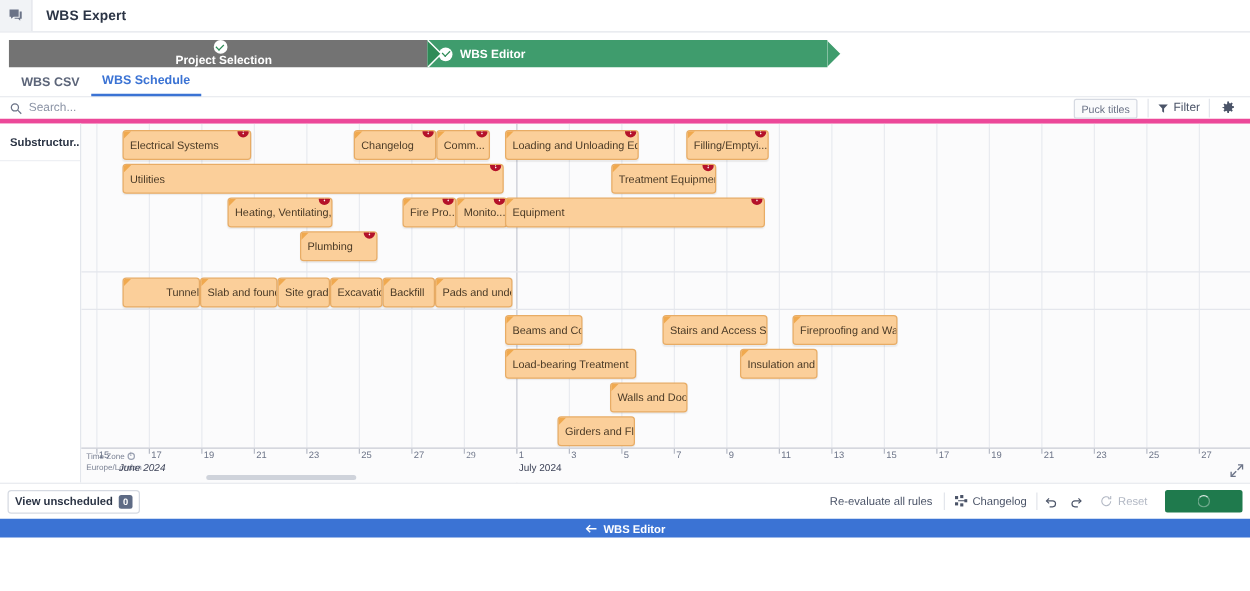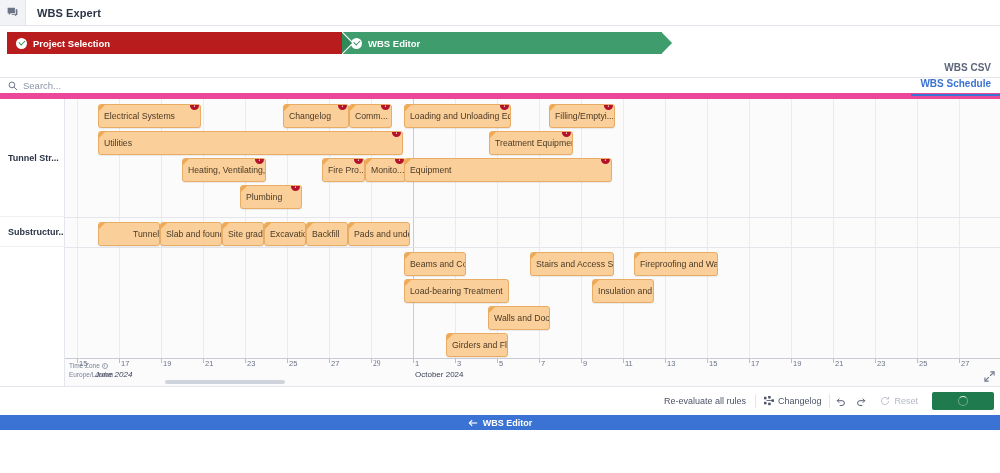--- a/index.html
+++ b/index.html
@@ -24,21 +24,21 @@
     display: flex; align-items: center; padding-left: 11px;
     font-size: 11px; font-weight: bold; color: #2b3445; letter-spacing: .1px;
   }
 
   
   .stepper {
     margin: 6px 7px 0 7px; height: 22px; display: flex; align-items: stretch;
     font-size: 9.5px; font-weight: bold; color: #fff; overflow: hidden;
   }
   .step { position: relative; display: flex; align-items: center; padding-left: 9px; }
-  .step.done { background: #b91c1c; }
+  .step.done { background: #737373; flex-direction: column; }
   .step.done2 { background: #3f9c6d; }
   .step.current { background: #3b73d4; }
   .step-1 { width: 335px; }
   .step-2 { width: 320px; }
   .step-3 { flex: 1; }
   .step .arrow {
     position: absolute; right: -11px; top: 0; width: 11px; height: 100%;
     z-index: 3;
   }
   .step-icon {
@@ -52,29 +52,29 @@
     transform: rotate(-45deg) translate(0.4px, -0.8px);
   }
   .step-icon.info { font-size: 8px; font-weight: bold; color: #3b73d4; line-height: 1; }
   .step-icon.info::after { content: "i"; font-family: "Liberation Serif", serif; }
   .step-label { white-space: nowrap; }
 
   
   .tabs {
     display: flex; align-items: flex-end; height: 24px;
     padding: 8px 0 0 8px; border-bottom: 1px solid #e3e6ec;
-    font-size: 10px; color: #5c6579; flex-direction: column;
+    font-size: 10px; color: #5c6579;
   }
   .tab { padding: 0 9px 5px 9px; cursor: pointer; white-space: nowrap; font-weight: bold; }
   .tab.active { color: #3b73d4; border-bottom: 2px solid #3b73d4; }
 
   
   .toolbar {
     height: 21px; display: flex; align-items: center;
-    border-bottom: 6px solid #ec4899; padding: 0 8px; background: #fff;
+    border-bottom: 4px solid #ec4899; padding: 0 8px; background: #fff;
   }
   .toolbar-search { display: flex; align-items: center; gap: 5px; flex: 1; }
   .toolbar-search .ph { font-size: 9.5px; color: #8b93a5; }
   .toolbar-right { display: flex; align-items: center; gap: 0; }
   .puck-box {
     font-size: 8.5px; color: #6b7387; border: 1px solid #d6dae2;
     border-radius: 2px; padding: 2px 5px; background: #fafbfc; margin-right: 8px;
   }
   .tb-btn {
     display: flex; align-items: center; gap: 4px;
@@ -233,25 +233,43 @@
 <div class="toolbar">
   <div class="toolbar-search">
     <span>
       <svg width="10" height="10" viewBox="0 0 14 14" fill="none" stroke="#6b7387" stroke-width="1.4">
         <circle cx="5.5" cy="5.5" r="4"></circle>
           <line x1="8.6" y1="8.6" x2="12.6" y2="12.6"></line>
       </svg>
     </span>
     <span class="ph">Search...</span>
   </div>
+  <div class="toolbar-right">
+    <div class="puck-box">Puck titles</div>
+    <div class="tb-btn">
+      <span>
+        <svg width="9" height="9" viewBox="0 0 12 12" fill="#4b5468">
+            <path d="M1 2h10l-4 4.3V11L5 9.6V6.3z"></path>
+          </svg>
+      </span>
+      <span>Filter</span>
+    </div>
+    <div class="tb-btn icononly">
+      <span>
+        <svg width="11" height="11" viewBox="0 0 16 16" fill="#4b5468">
+          <path d="M8 5.3A2.7 2.7 0 1 0 8 10.7A2.7 2.7 0 1 0 8 5.3 M8 6.7A1.3 1.3 0 1 1 8 9.3A1.3 1.3 0 1 1 8 6.7"></path>
+          <path d="M7.1 0h1.8l.3 2 1.2.5 1.7-1.1 1.3 1.3-1.1 1.7.5 1.2 2 .3v1.8l-2 .3-.5 1.2 1.1 1.7-1.3 1.3-1.7-1.1-1.2.5-.3 2H7.1l-.3-2-1.2-.5-1.7 1.1-1.3-1.3 1.1-1.7-.5-1.2-2-.3V7.1l2-.3.5-1.2L2.6 3.9 3.9 2.6l1.7 1.1 1.2-.5z"></path>
+        </svg>
+      </span>
+    </div>
+  </div>
 </div>
 
 <div class="gantt">
   <div class="rowlabels">
-      <div class="rowlabel" style="height: 118px;">Tunnel Str...</div>
       <div class="rowlabel" style="height: 30px;">Substructur...</div>
     </div>
   <div class="grid">
       <div class="gridline" style="left: 12px;"></div>
       <div class="gridline" style="left: 54px;"></div>
       <div class="gridline" style="left: 96px;"></div>
       <div class="gridline" style="left: 138px;"></div>
       <div class="gridline" style="left: 180px;"></div>
       <div class="gridline" style="left: 222px;"></div>
       <div class="gridline" style="left: 264px;"></div>
@@ -417,25 +435,29 @@
       <div class="tick" style="left: 726px;">19</div>
       <div class="tickmark" style="left: 768px;"></div>
       <div class="tick" style="left: 768px;">21</div>
       <div class="tickmark" style="left: 810px;"></div>
       <div class="tick" style="left: 810px;">23</div>
       <div class="tickmark" style="left: 852px;"></div>
       <div class="tick" style="left: 852px;">25</div>
       <div class="tickmark" style="left: 894px;"></div>
       <div class="tick" style="left: 894px;">27</div>
       <div class="monthlabel" style="left: 28px; font-style: italic;">June 2024</div>
-      <div class="monthlabel" style="left: 348px;">October 2024</div>
+      <div class="monthlabel" style="left: 348px;">July 2024</div>
     </div>
 </div>
 
 <div class="footer">
+  <div class="unsched-btn">
+    <span>View unscheduled</span>
+    <span class="cnt">0</span>
+  </div>
   <div class="footer-right">
     <div class="f-link">Re-evaluate all rules</div>
     <div class="f-sep"></div>
     <div class="f-btn">
       <span>
         <svg width="10" height="10" viewBox="0 0 12 12" fill="#4b5468">
           <rect x="0" y="1" width="3" height="3"></rect>
             <rect x="5" y="0" width="3" height="3"></rect>
           <rect x="0" y="7" width="3" height="3"></rect>
             <rect x="5" y="8" width="3" height="3"></rect>

